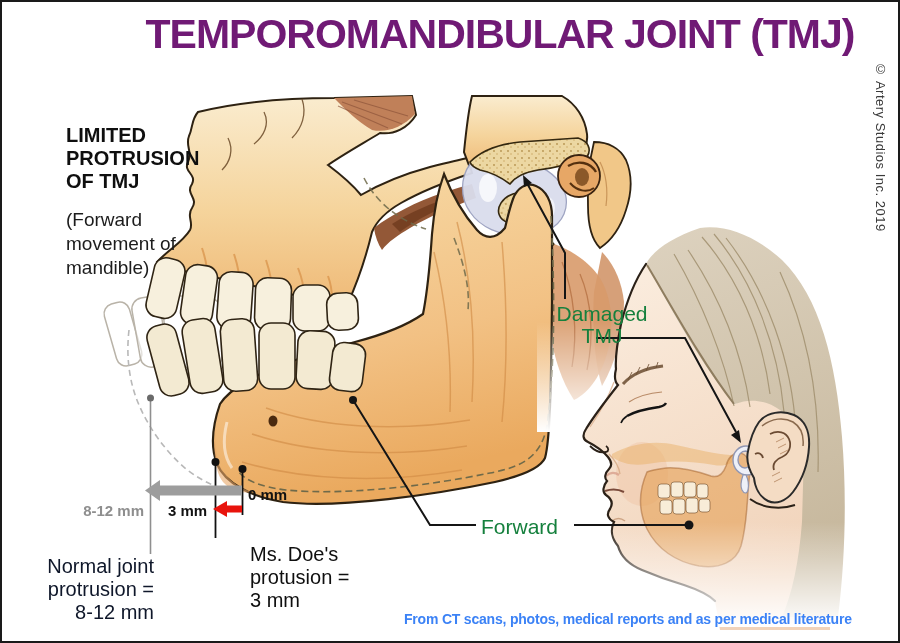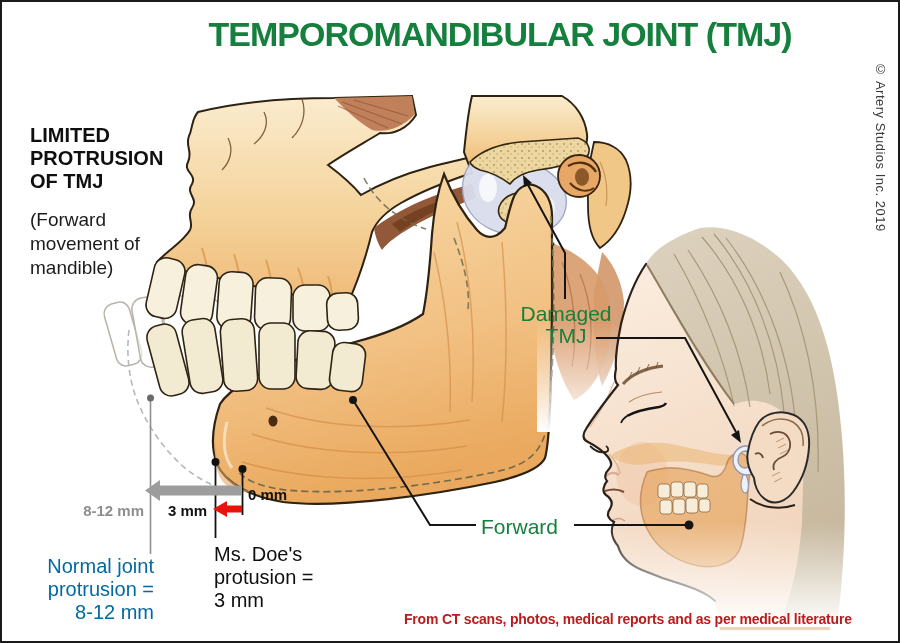--- a/index.html
+++ b/index.html
@@ -1,35 +1,35 @@
 <!DOCTYPE html>
 <html><head>
 <meta charset="utf-8">
 <style>
   html,body{margin:0;padding:0;background:#888;}
   .page{position:relative;width:900px;height:643px;background:#ffffff;border:2px solid #1a1a1a;
         box-sizing:border-box;overflow:hidden;font-family:"Liberation Sans",sans-serif;}
   .abs{position:absolute;}
-  .pre{white-space:pre-line;}
-  .title{left:100px;right:0;top:12px;text-align:center;font-size:34px;font-weight:bold;
-         color:#15803d;letter-spacing:-1px;line-height:40px;}
+  .pre{white-space:pre-line;margin-left:36px;}
+  .title{left:100px;right:0;top:12px;text-align:center;font-size:41px;font-weight:bold;
+         color:#701a75;letter-spacing:-1px;line-height:40px;}
   .credit{right:10px;top:60px;writing-mode:vertical-rl;font-size:13px;color:#3a3a3a;letter-spacing:.5px;}
   .heading{left:28px;top:122px;font-size:20px;font-weight:bold;color:#0f0f0f;line-height:23px;}
   .subheading{left:28px;top:206px;font-size:19px;color:#1c1c1c;line-height:24px;}
   .lbl{font-size:21px;color:#15803d;}
   .damaged{left:464px;top:301px;width:200px;text-align:center;line-height:22px;}
   .mandible{left:479px;top:513px;}
   .meas{font-size:15px;font-weight:bold;}
   .gray{color:#8e8e8e;}
   .m812{right:754px;top:500px;text-align:right;}
   .m3{left:166px;top:500px;color:#121212;}
   .m0{left:246px;top:484px;color:#121212;}
   .patientCap{left:212px;top:541px;font-size:20px;font-weight:normal;color:#0f0f0f;line-height:23px;}
-  .normalCap{right:744px;top:553px;font-size:20px;color:#0369a1;line-height:23px;text-align:right;}
-  .footer{left:402px;top:609px;font-size:14px;font-weight:bold;color:#b91c1c;letter-spacing:-.2px;}
+  .normalCap{right:744px;top:553px;font-size:20px;color:#0f172a;line-height:23px;text-align:right;}
+  .footer{left:402px;top:609px;font-size:14px;font-weight:bold;color:#3b82f6;letter-spacing:-.2px;}
   svg{position:absolute;left:0;top:0;}
 </style>
 </head>
 <body>
 
 <div class="page">
 
   <svg width="900" height="643" viewBox="0 0 900 643">
     <defs>
       <linearGradient id="boneG" x1="0" y1="0" x2="0" y2="1">

